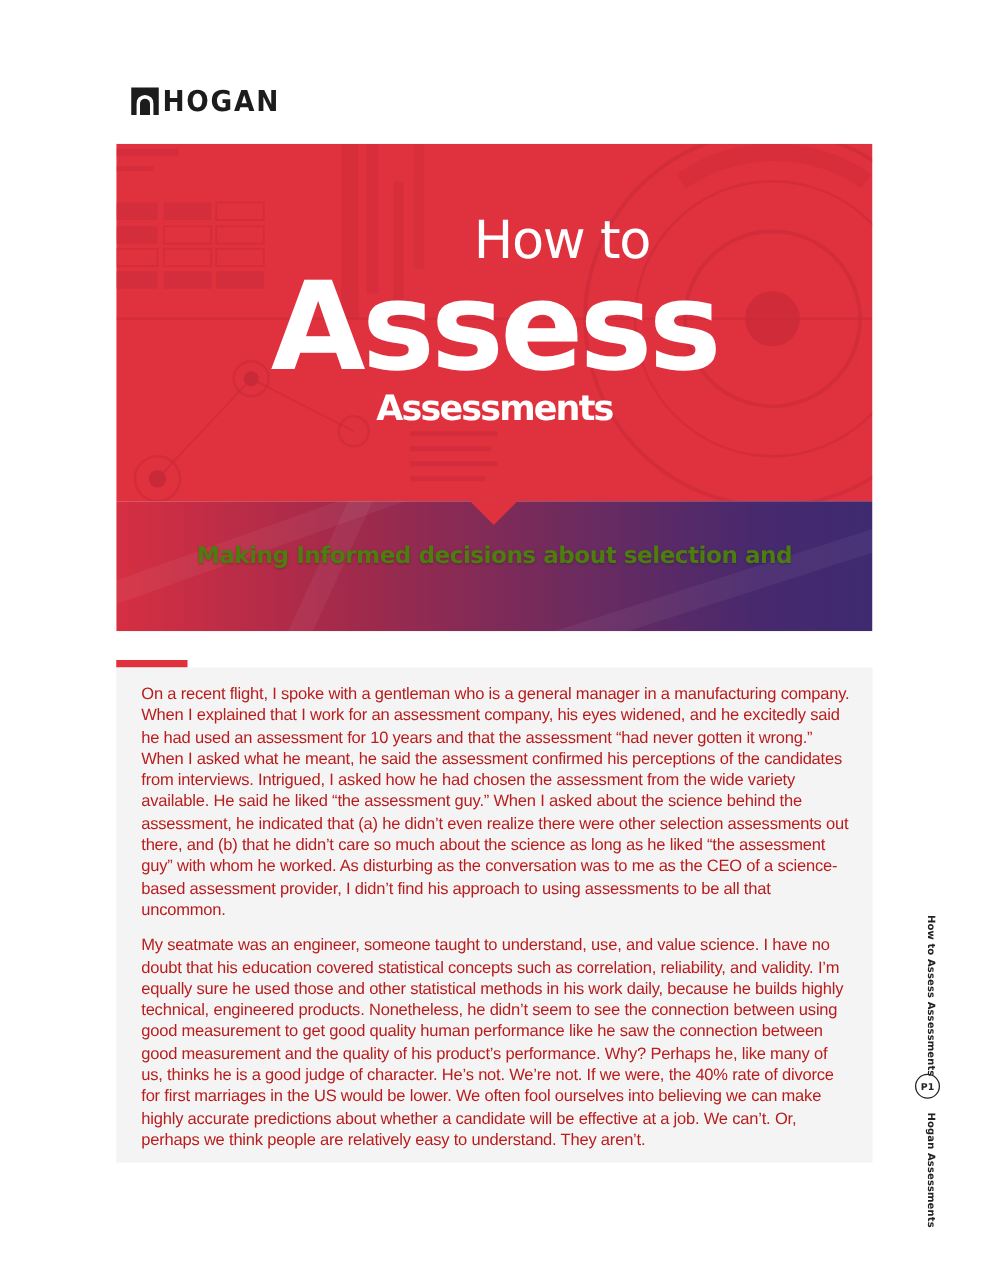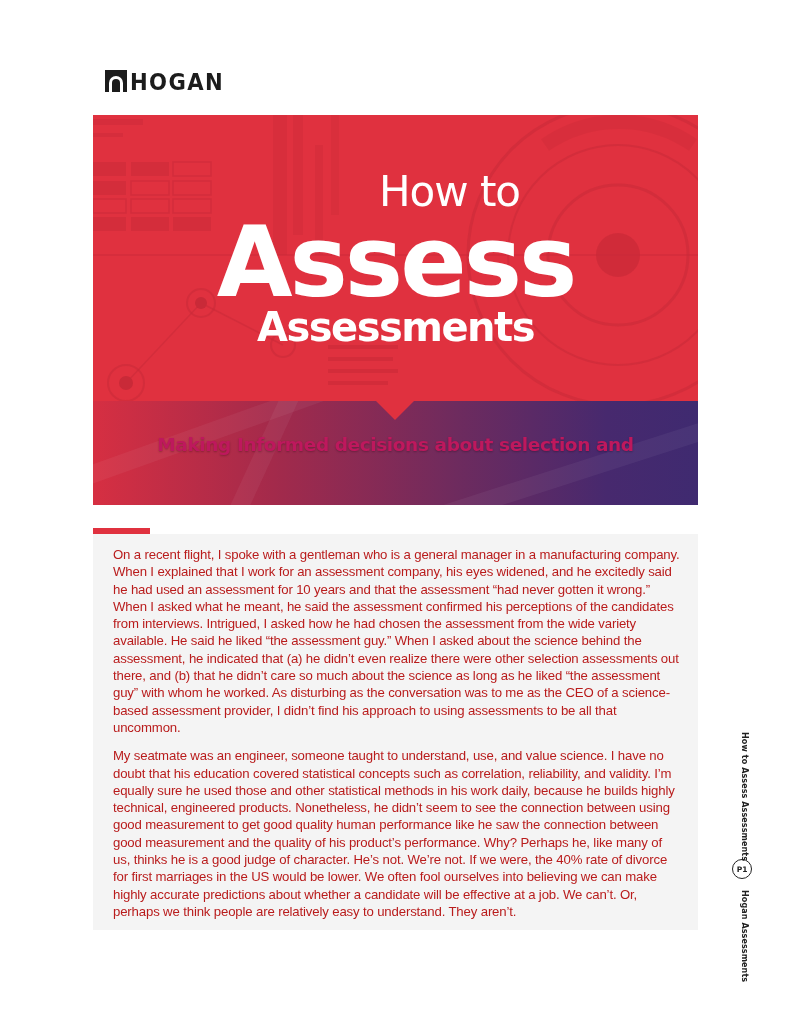--- a/index.html
+++ b/index.html
@@ -42,26 +42,26 @@
     color: #ffffff; font-family: "DejaVu Sans", sans-serif; font-size: 42px; font-weight: normal;
     line-height: 50px; letter-spacing: -1px;
   }
   .title-assess {
     position: absolute; left: 0; width: 605px; top: 92px; text-align: center;
     color: #ffffff; font-family: "DejaVu Sans", sans-serif; font-weight: bold; font-size: 98px;
     line-height: 110px; letter-spacing: -3px;
   }
   .title-assessments {
     position: absolute; left: 0; width: 605px; top: 188px; text-align: center;
-    color: #ffffff; font-family: "DejaVu Sans", sans-serif; font-weight: bold; font-size: 40px;
+    color: #ffffff; font-family: "DejaVu Sans", sans-serif; font-weight: bold; font-size: 28px;
     line-height: 48px; letter-spacing: -1.5px;
   }
   .subtitle {
     position: absolute; left: 30px; width: 545px; top: 318px; text-align: center;
-    color: #be185d; font-family: "DejaVu Sans", sans-serif; font-weight: bold; font-size: 18.5px;
+    color: #4d7c0f; font-family: "DejaVu Sans", sans-serif; font-weight: bold; font-size: 18.5px;
     line-height: 24px; letter-spacing: -0.4px; text-shadow: 0 1px 2px rgba(0,0,0,0.25);
   }
   .accent-bar {
     position: absolute; left: 93px; top: 528px; width: 57px; height: 6px; background: #e0313f;
   }
   .body-box {
     position: absolute; left: 93px; top: 534px; width: 605px; height: 396px; background: #f4f4f4;
     box-sizing: border-box; padding: 12px 16px 0 20px;
   }
   .body-box p {

